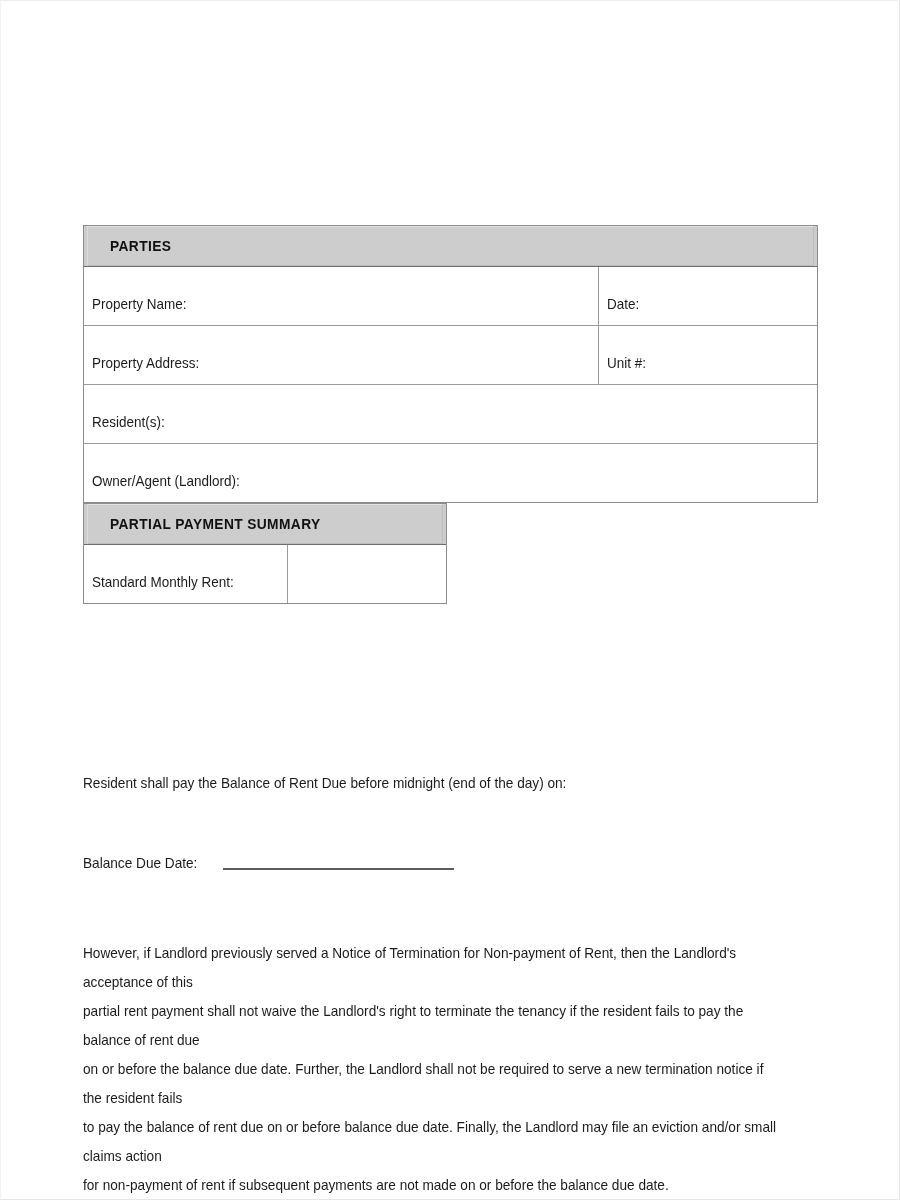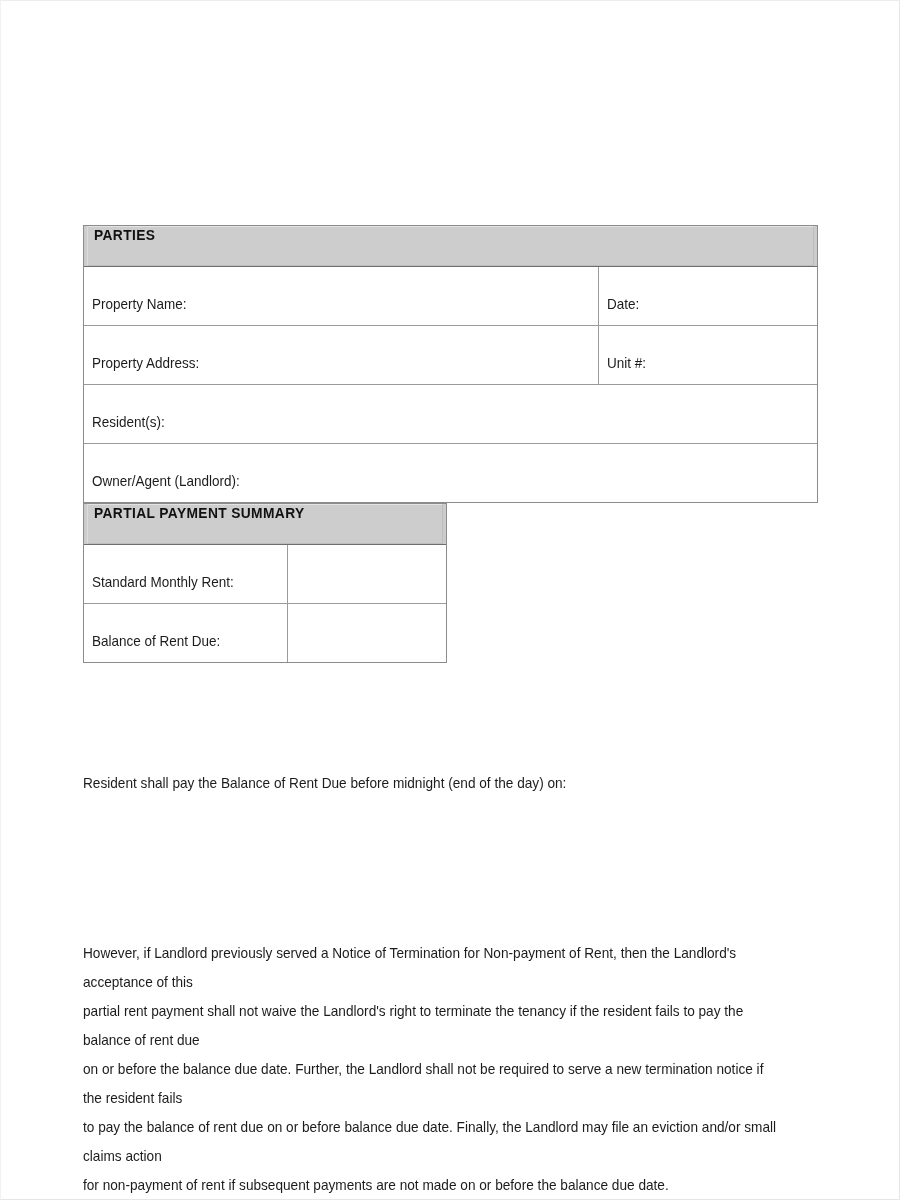--- a/index.html
+++ b/index.html
@@ -98,22 +98,22 @@
   }
   .header-inner {
     box-sizing: border-box;
     height: 100%;
     margin: 2px 3px 3px 3px;
     border-top: 1px solid #e3e3e3;
     border-left: 1px solid #dcdcdc;
     border-right: 1px solid #bdbdbd;
     border-bottom: 1px solid #bdbdbd;
     display: flex;
-    align-items: flex-start;
-    padding-left: 6px;
+    align-items: center;
+    padding-left: 22px;
     background: #cdcdcd;
   }
   .header-text {
     font-family: "Liberation Sans Narrow", "Liberation Sans", sans-serif;
     font-size: 14.5px;
     font-weight: bold;
     letter-spacing: 0.4px;
     color: #111111;
     transform: scaleX(0.95);
     transform-origin: left center;
@@ -249,31 +249,29 @@
             <span class="header-text">PARTIAL PAYMENT SUMMARY</span>
           </div>
         </td>
       </tr>
       <tr>
         <td>
           <span class="cell-label">Standard Monthly Rent:</span>
         </td>
         <td class="value-cell"></td>
       </tr>
-      <tr>
-        <td>
-          <span class="cell-label">Balance of Rent Due:</span>
-        </td>
-        <td class="value-cell"></td>
-      </tr>
     </tbody>
   </table>
 
   <div class="body-text" id="payment-deadline-line">Resident shall pay the Balance of Rent Due before midnight (end of the day) on:</div>
 
+  <div id="balance-due-row">
+    <span class="bd-label">Balance Due Date:</span>
+    <span class="fill-line"></span>
+  </div>
 
   <div class="body-text" id="disclaimer-paragraph">
     <span>However, if Landlord previously served a Notice of Termination for Non-payment of Rent, then the Landlord's acceptance of this</span>
     <span>partial rent payment shall not waive the Landlord's right to terminate the tenancy if the resident fails to pay the balance of rent due</span>
     <span>on or before the balance due date.  Further, the Landlord shall not be required to serve a new termination notice if the resident fails</span>
     <span>to pay the balance of rent due on or before balance due date.  Finally, the Landlord may file an eviction and/or small claims action</span>
     <span>for non-payment of rent if subsequent payments are not made on or before the balance due date.</span>
   </div>
 
 </div>

